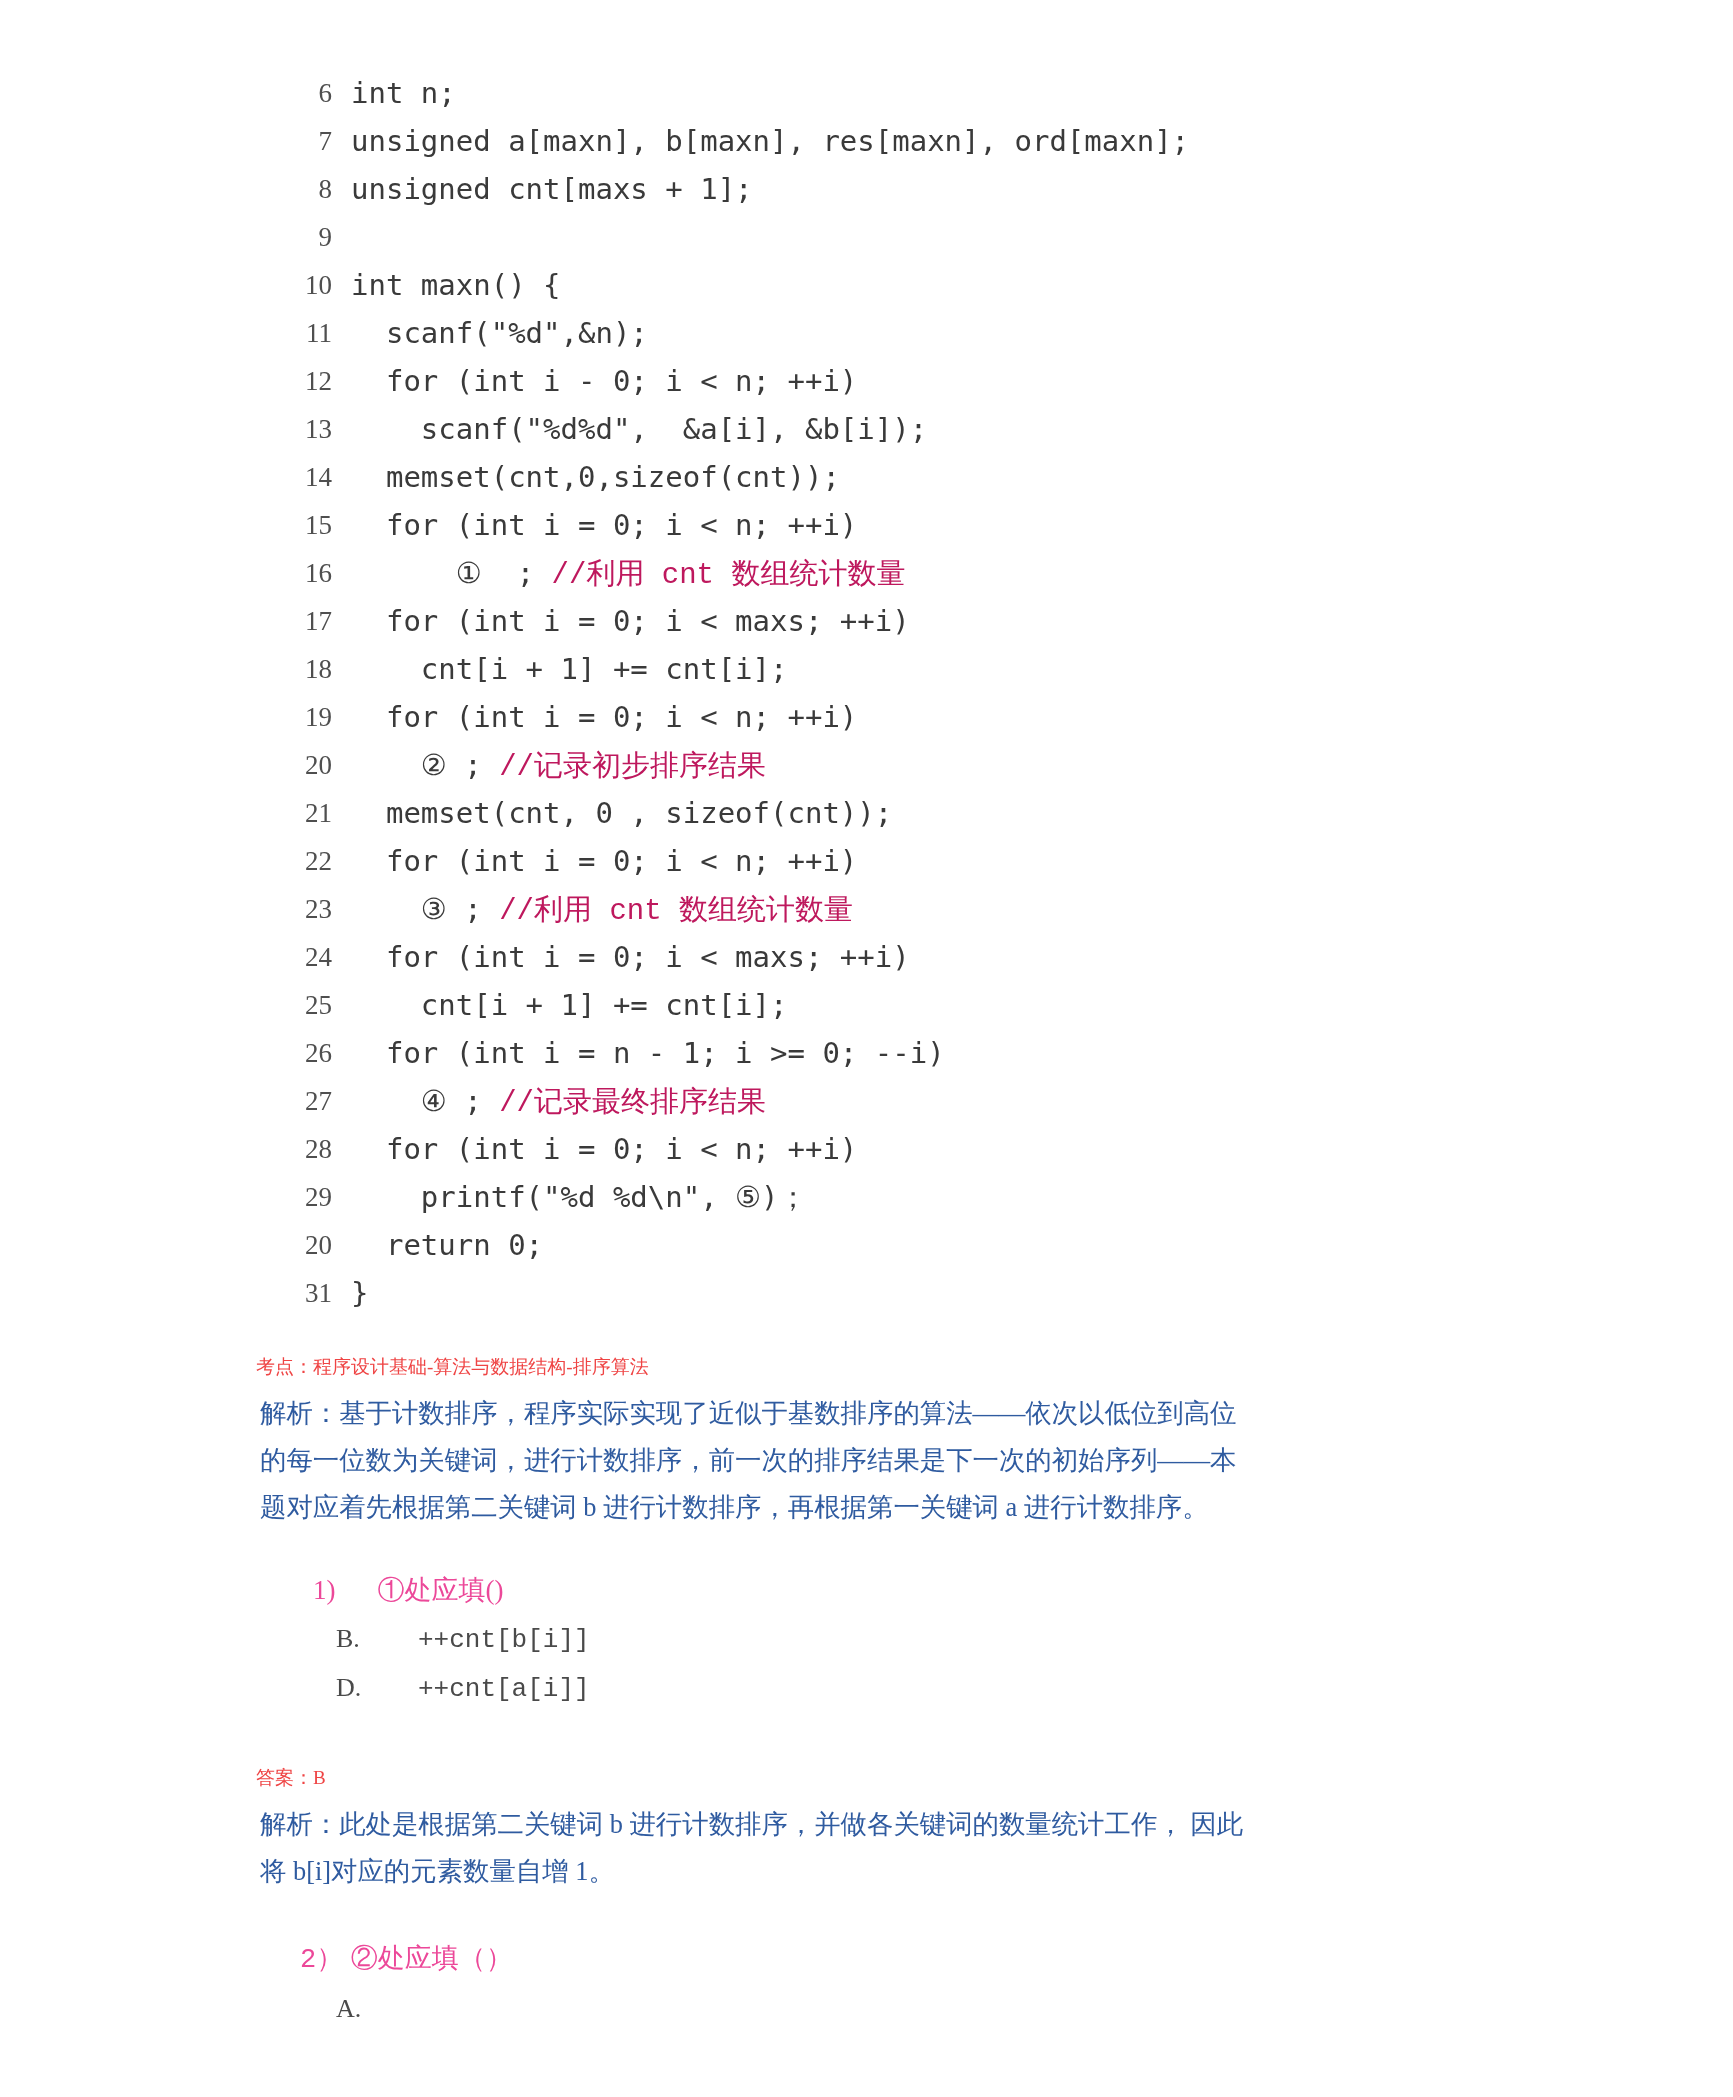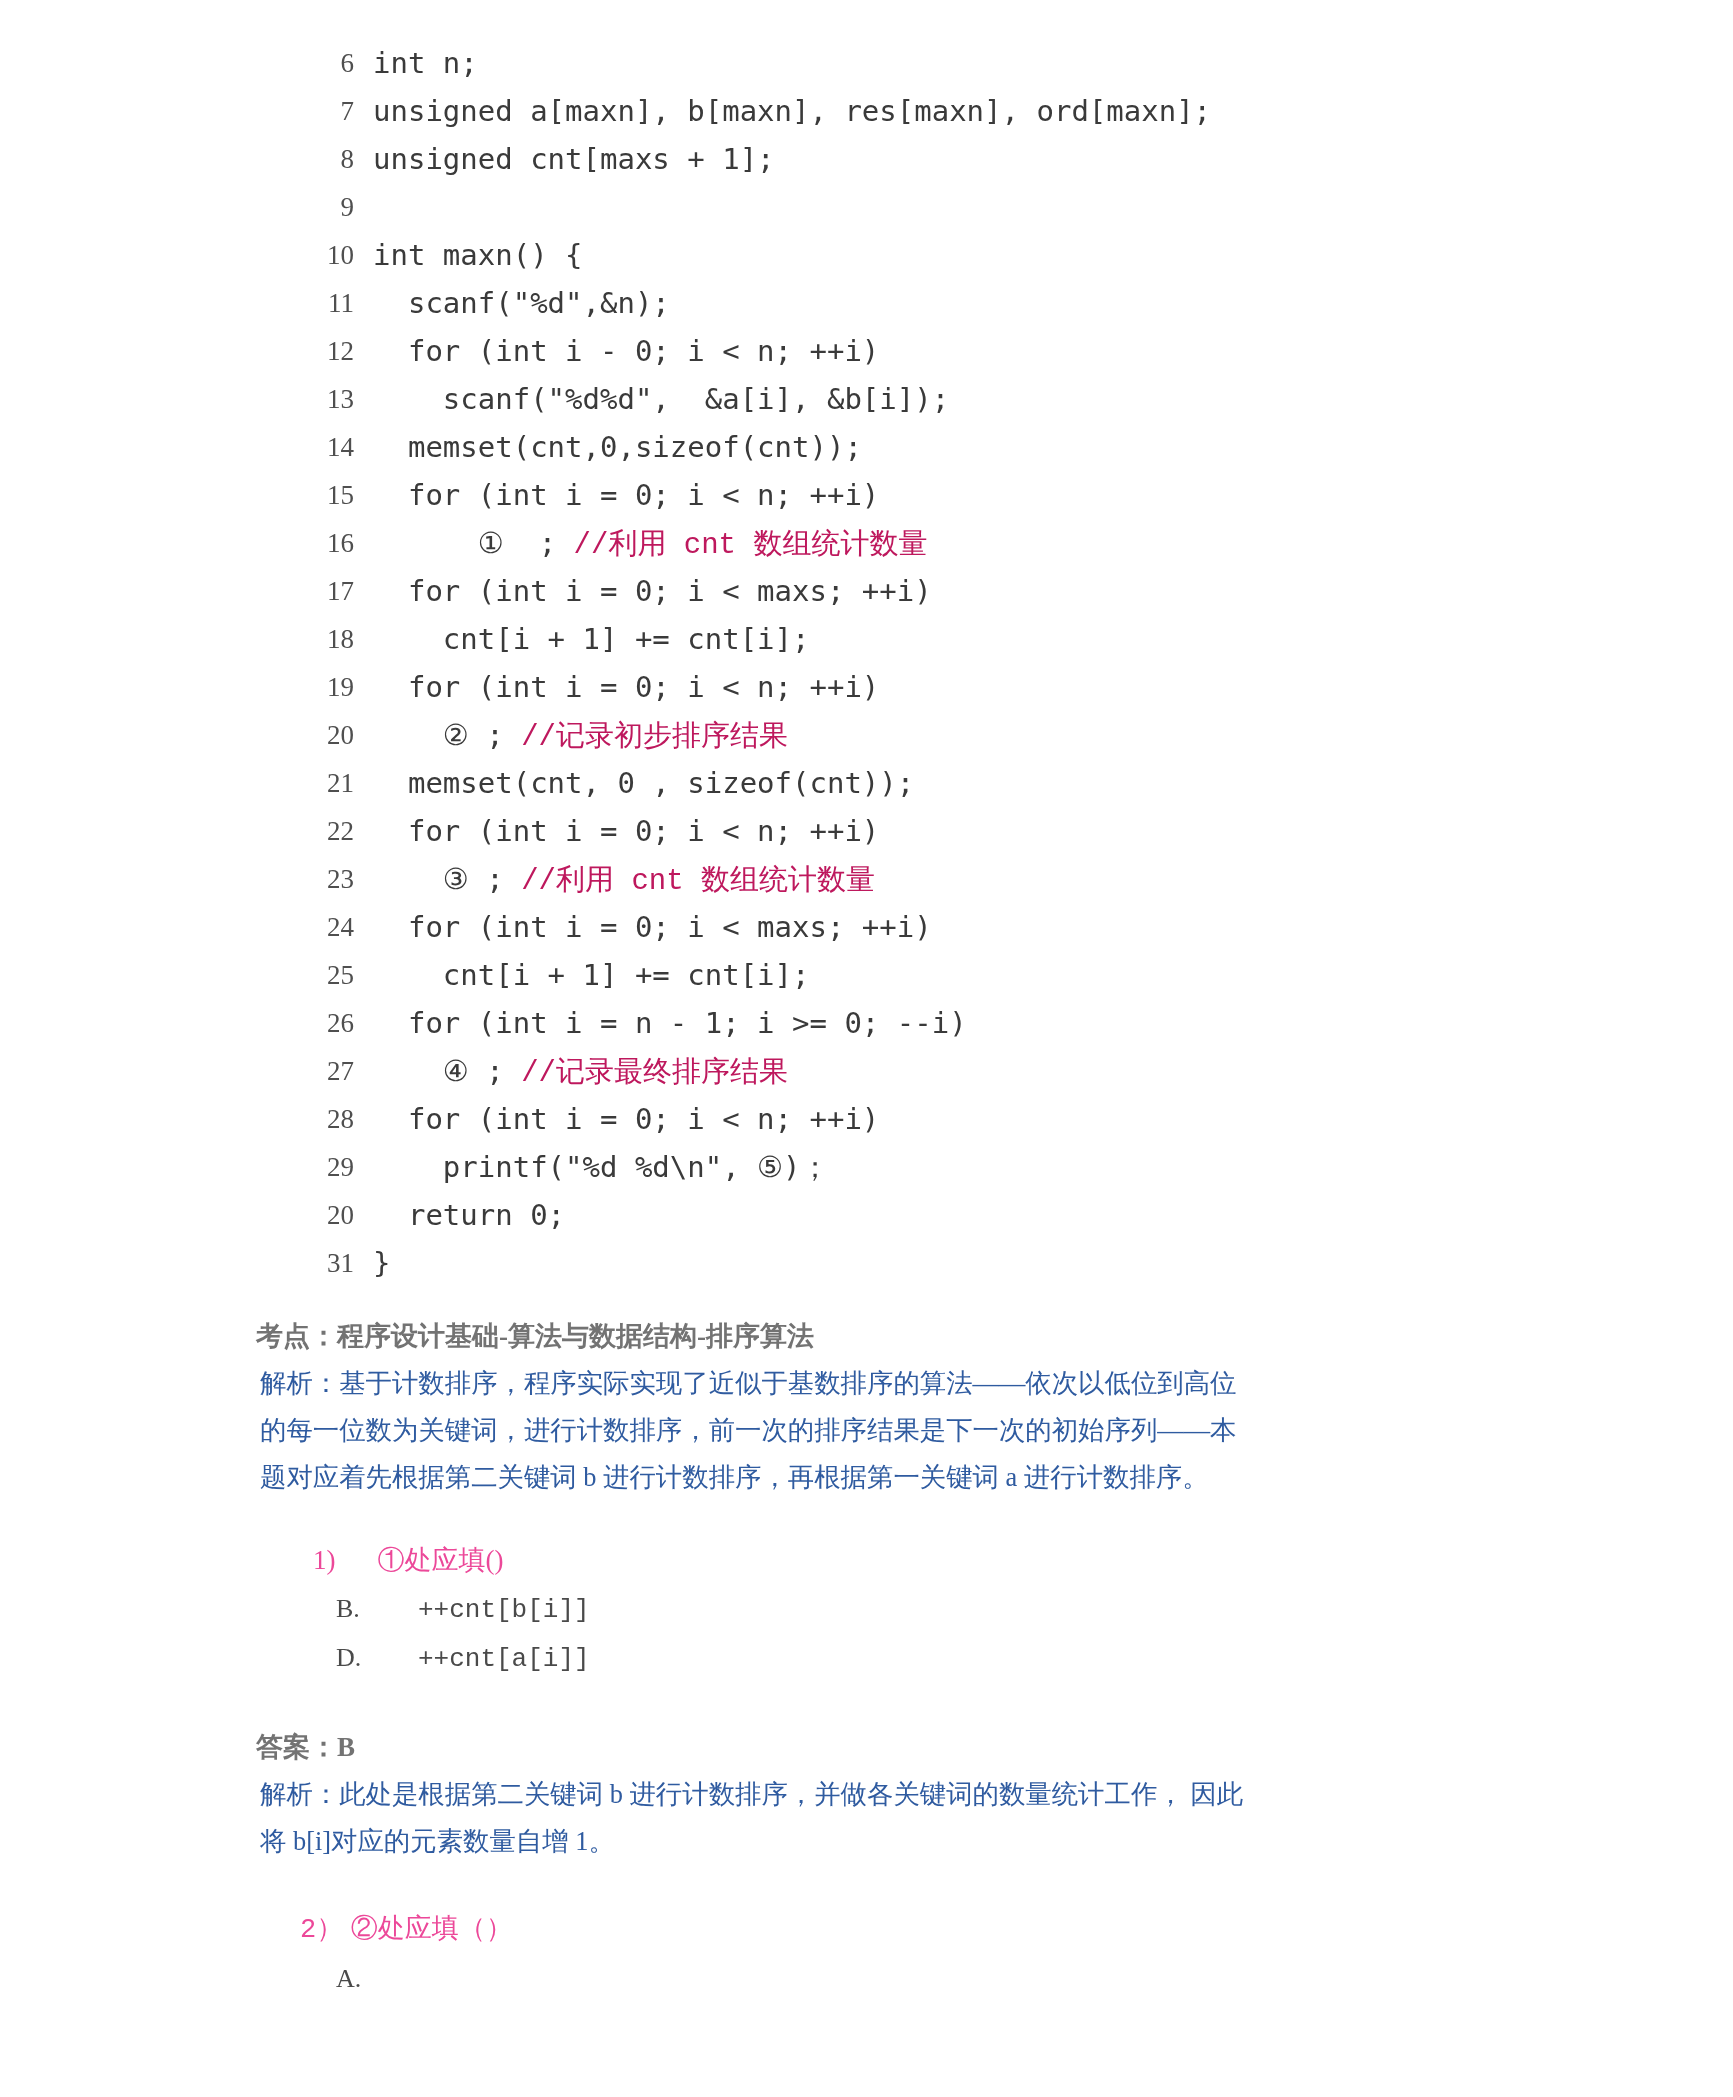--- a/index.html
+++ b/index.html
@@ -6,43 +6,43 @@
   body {
     width:1733px; height:2453px;
     background:#ffffff;
     font-family:"Liberation Serif","DejaVu Serif",serif;
     color:#3a3a3a;
     overflow:hidden;
   }
   .page { width:1733px; height:2453px; position:relative; }
 
   
-  .code-block { padding-top:39px;margin-left:22px; }
+  .code-block { padding-top:69px; }
   .code-line { height:48px; line-height:48px; white-space:pre; }
   .lnum {
     display:inline-block; width:101px; margin-left:231px;
     text-align:right; vertical-align:top;
     font-family:"Liberation Serif","DejaVu Serif",serif;
     font-size:27px; color:#4f4f4f;
   }
   .ctext {
     margin-left:19px;
     font-family:"DejaVu Sans Mono","Liberation Mono",monospace;
     font-size:29px; color:#3a3a3a; white-space:pre;
   }
   .comment {
     color:#be185d;
     font-family:Liberation Mono, monospace;
   }
 
   
   .heading-red {
     margin:26px 0 0 256px;
-    font-size:27px; line-height:47px;
-    color:#737373; font-weight:bold;
+    font-size:19px; line-height:47px;
+    color:#ef4444; font-weight:normal;
   }
   .heading-red.answer { margin-top:42px; }
   .para-blue {
     margin:0 0 0 260px; width:1221px;
     font-size:26.4px; line-height:47px;
     color:#2f5ba0; white-space:pre-line;
   }
 
   
   .question { margin-top:36px; }

